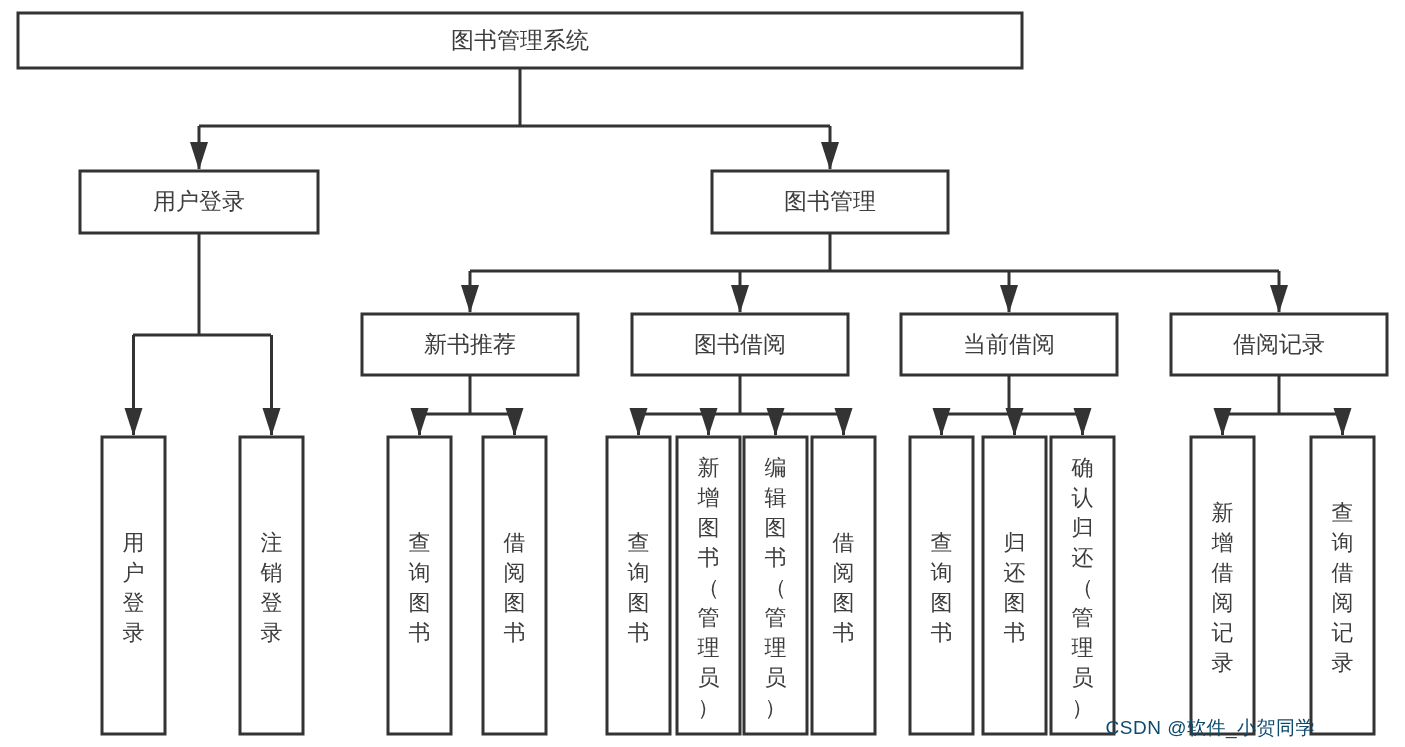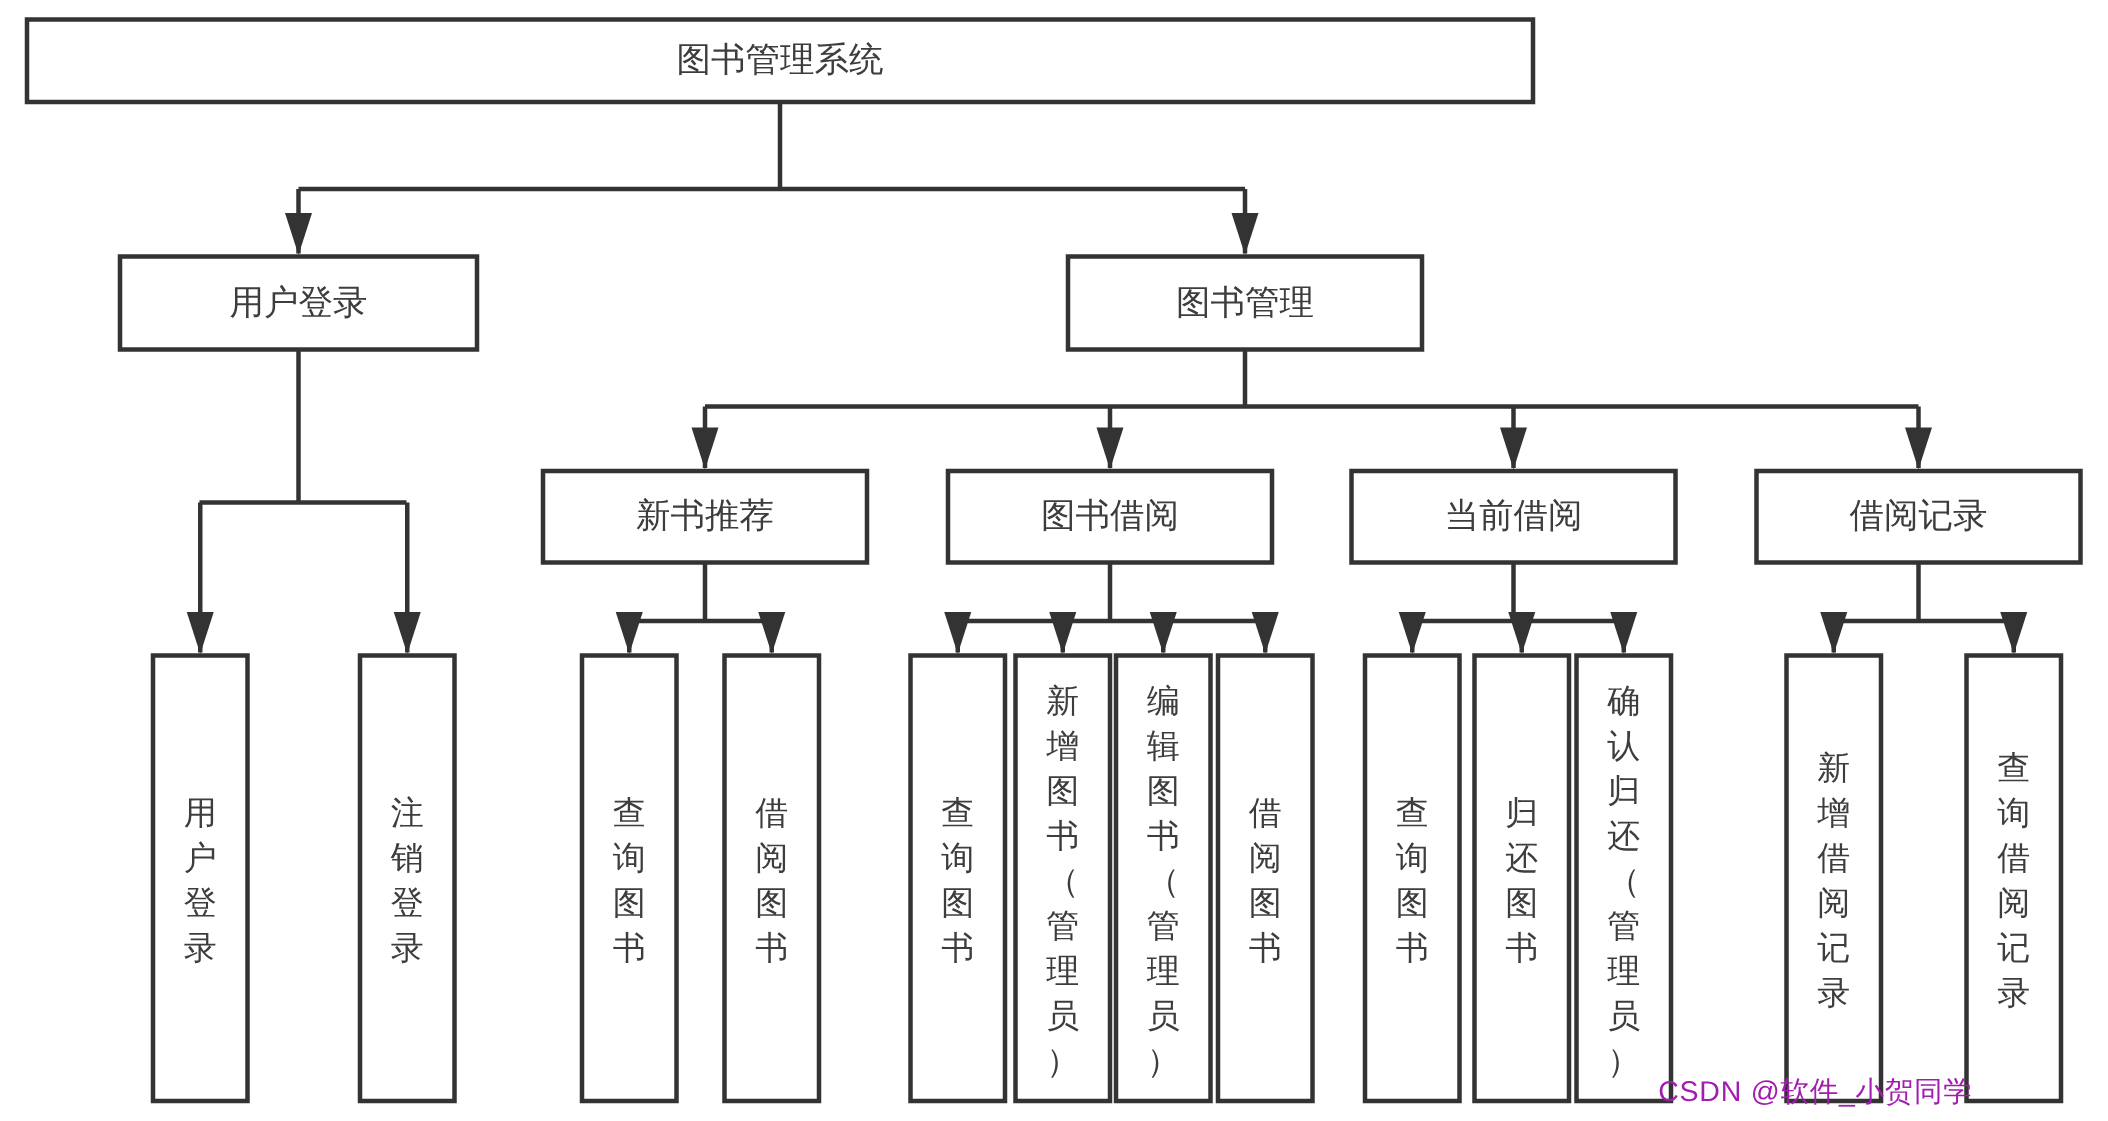--- a/index.html
+++ b/index.html
@@ -51,21 +51,21 @@
     font-size: 22px;
     fill: #3d3d3d;
     text-anchor: middle;
   }
   .watermark {
     position: absolute;
     right: 14px;
     bottom: 6px;
     font-family: "Liberation Sans", "DejaVu Sans", sans-serif;
     font-size: 19px;
-    color: #a21caf;
+    color: #0c4a6e;
     white-space: nowrap;
     letter-spacing: 0.5px;
     user-select: none;
   }
 </style>
 </head>
 <body>
 
 <div id="diagram-root">
   <svg id="flowchart" viewBox="0 0 1405 747">

